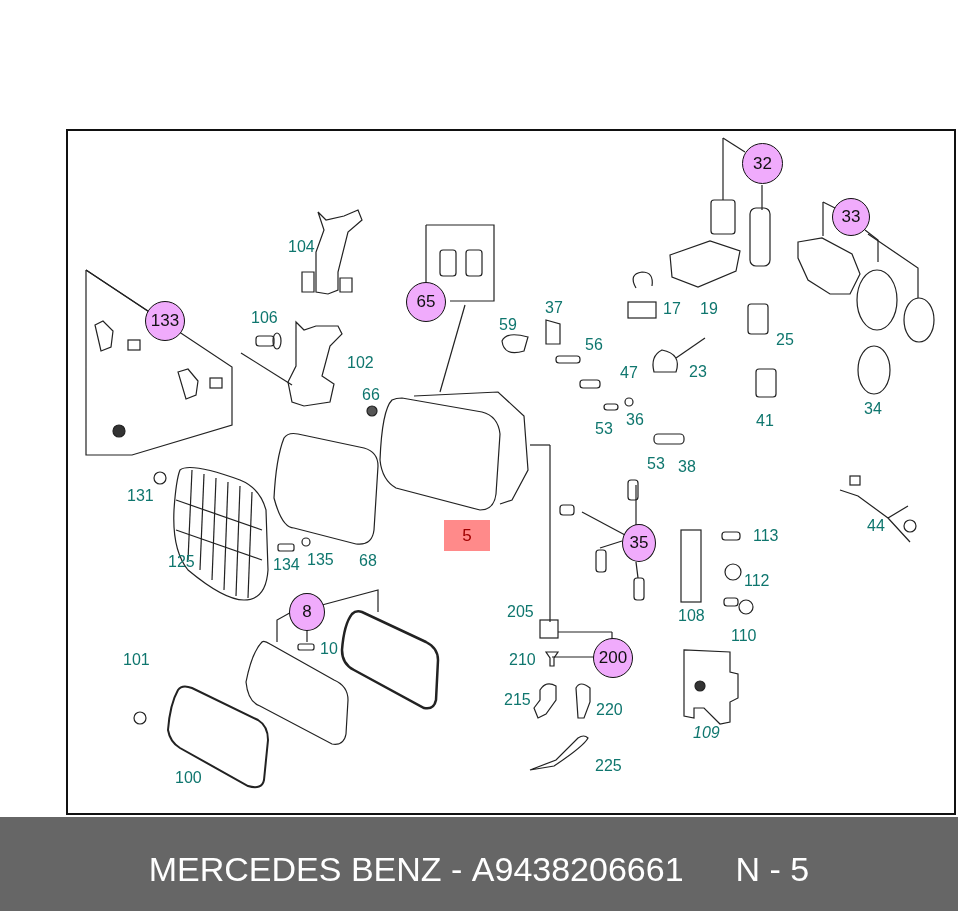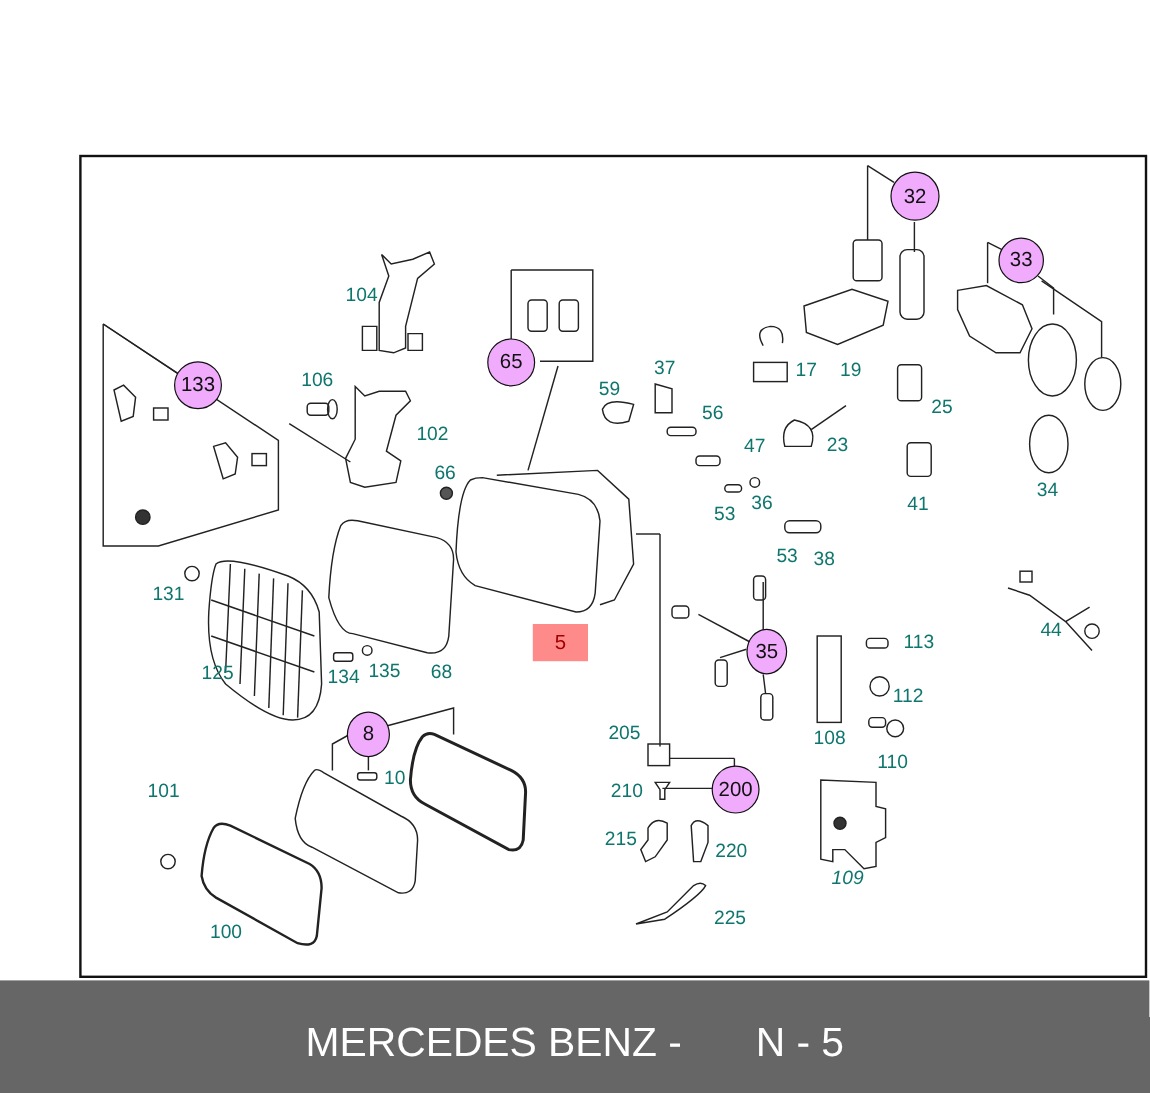--- a/index.html
+++ b/index.html
@@ -207,15 +207,16 @@
 <span class="lbl" style="left:595px;top:758px;">225</span>
 <span class="lbl" style="left:678px;top:608px;">108</span>
 <span class="lbl" style="left:753px;top:528px;">113</span>
 <span class="lbl" style="left:744px;top:573px;">112</span>
 <span class="lbl" style="left:731px;top:628px;">110</span>
 <span class="lbl" style="left:693px;top:725px;font-style:italic;">109</span>
 
 <div class="footer">
   <span>MERCEDES BENZ</span>
   &nbsp;<span>-</span>&nbsp;
+  <span>A9438206661</span>
   <span class="gap"></span>
   <span>N - 5</span>
 </div>
 
 </body></html>

